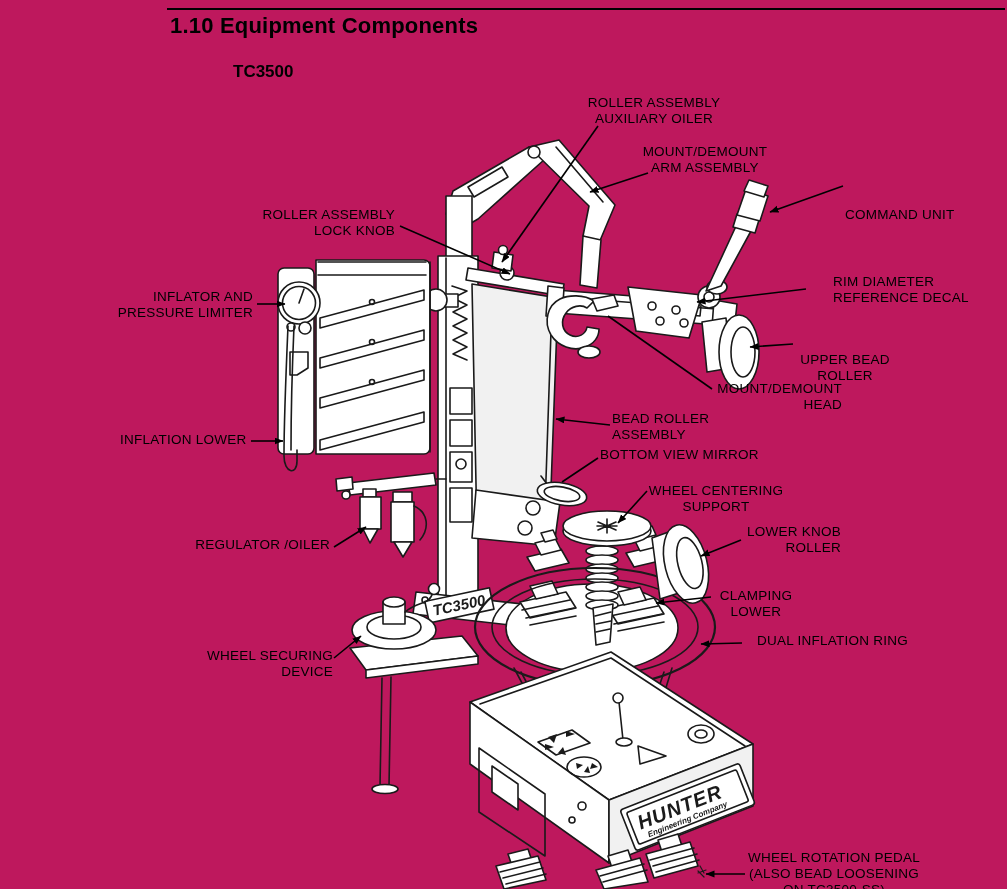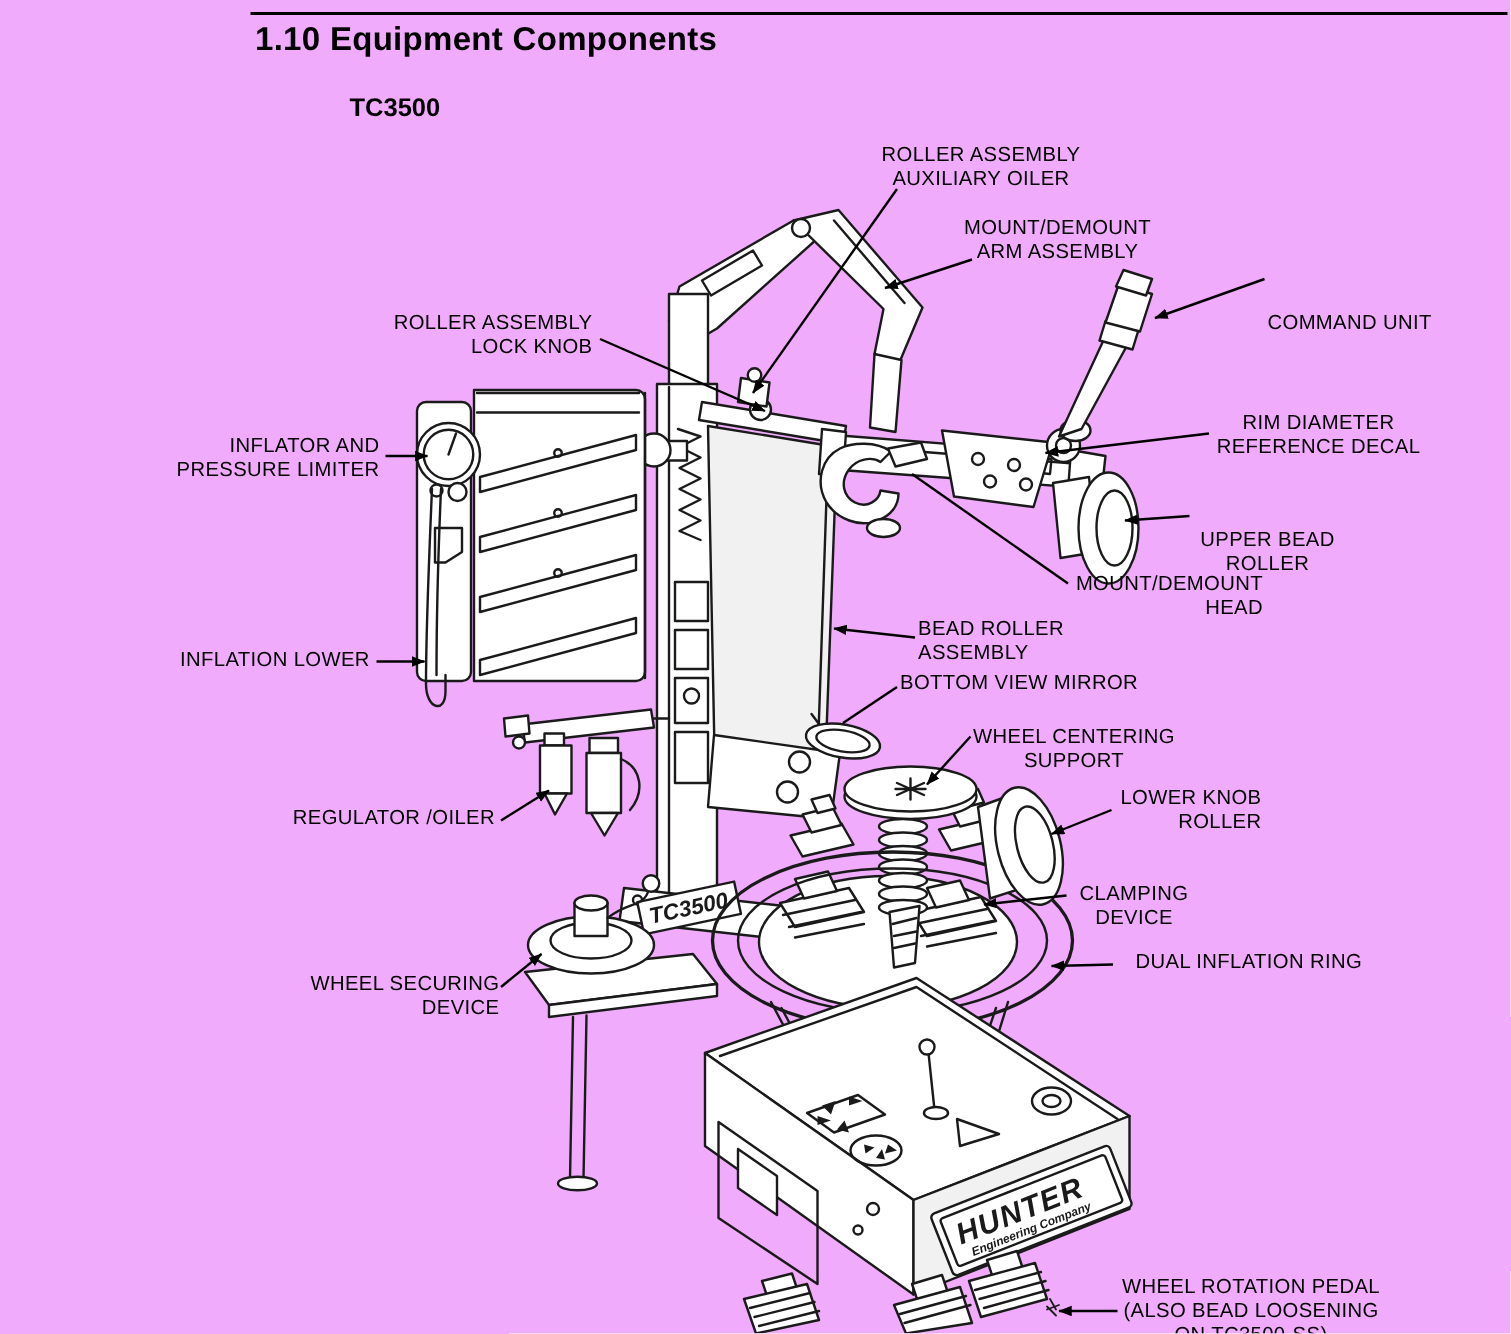--- a/index.html
+++ b/index.html
@@ -1,16 +1,16 @@
 <!DOCTYPE html>
 <html><head>
 <meta charset="utf-8">
 <style>
   html,body{margin:0;padding:0;background:#ffffff;}
-  .page{position:relative;width:1007px;height:889px;background:#f0abfc;overflow:hidden;
+  .page{position:relative;width:1007px;height:889px;background:#be185d;overflow:hidden;
         font-family:"Liberation Sans",sans-serif;color:#000;}
   .rule{position:absolute;left:167px;top:8px;width:838px;height:2px;background:#000;}
   .title{position:absolute;left:170px;top:13px;margin:0;font-size:22px;font-weight:bold;letter-spacing:.2px;}
   .model{position:absolute;left:233px;top:62px;margin:0;font-size:17px;font-weight:bold;}
   .art{position:absolute;left:0;top:0;}
   .callout{position:absolute;font-weight:normal;font-size:13.5px;line-height:16px;
            white-space:pre;letter-spacing:.25px;}
   .ln{fill:none;stroke:#1a1a1a;stroke-width:1.6;stroke-linejoin:round;stroke-linecap:round;}
   .fw{fill:#ffffff;stroke:#1a1a1a;stroke-width:1.6;stroke-linejoin:round;}
   .fg{fill:#f1f1f1;stroke:#1a1a1a;stroke-width:1.6;stroke-linejoin:round;}
@@ -263,37 +263,37 @@
   <div id="callout-layer">
       <div class="callout" style="left: 575px; top: 95px; width: 158px; text-align: center;">ROLLER ASSEMBLY
 AUXILIARY OILER</div>
       <div class="callout" style="left: 635px; top: 144px; width: 140px; text-align: center;">MOUNT/DEMOUNT
 ARM ASSEMBLY</div>
       <div class="callout" style="left: 845px; top: 175px; width: 150px; text-align: left; margin-top: 32px;">COMMAND UNIT</div>
       <div class="callout" style="left: 245px; top: 207px; width: 150px; text-align: right;">ROLLER ASSEMBLY
 LOCK KNOB</div>
       <div class="callout" style="left: 105px; top: 289px; width: 148px; text-align: right;">INFLATOR AND
 PRESSURE LIMITER</div>
-      <div class="callout" style="left: 804px; top: 274px; width: 150px; text-align: center;">RIM DIAMETER
+      <div class="callout" style="left: 833px; top: 274px; width: 150px; text-align: left;">RIM DIAMETER
 REFERENCE DECAL</div>
       <div class="callout" style="left: 797px; top: 336px; width: 96px; text-align: center; margin-top: 16px;">UPPER BEAD
 ROLLER</div>
       <div class="callout" style="left: 700px; top: 381px; width: 142px; text-align: right;">MOUNT/DEMOUNT
 HEAD</div>
       <div class="callout" style="left: 612px; top: 411px; width: 112px; text-align: left;">BEAD ROLLER
 ASSEMBLY</div>
       <div class="callout" style="left: 600px; top: 447px; width: 170px; text-align: left;">BOTTOM VIEW MIRROR</div>
       <div class="callout" style="left: 120px; top: 432px; width: 126px; text-align: right;">INFLATION LOWER</div>
       <div class="callout" style="left: 645px; top: 483px; width: 142px; text-align: center;">WHEEL CENTERING
 SUPPORT</div>
       <div class="callout" style="left: 743px; top: 524px; width: 98px; text-align: right;">LOWER KNOB
 ROLLER</div>
       <div class="callout" style="left: 190px; top: 537px; width: 140px; text-align: right;">REGULATOR /OILER</div>
       <div class="callout" style="left: 713px; top: 588px; width: 86px; text-align: center;">CLAMPING
-DEVICE</div>
+LOWER</div>
       <div class="callout" style="left: 745px; top: 633px; width: 160px; text-align: left; margin-left: 12px;">DUAL INFLATION RING</div>
       <div class="callout" style="left: 200px; top: 648px; width: 133px; text-align: right;">WHEEL SECURING
 DEVICE</div>
       <div class="callout" style="left: 742px; top: 850px; width: 184px; text-align: center;">WHEEL ROTATION PEDAL
 (ALSO BEAD LOOSENING
 ON TC3500-SS)</div>
     </div>
 </div>
 
 </body></html>

